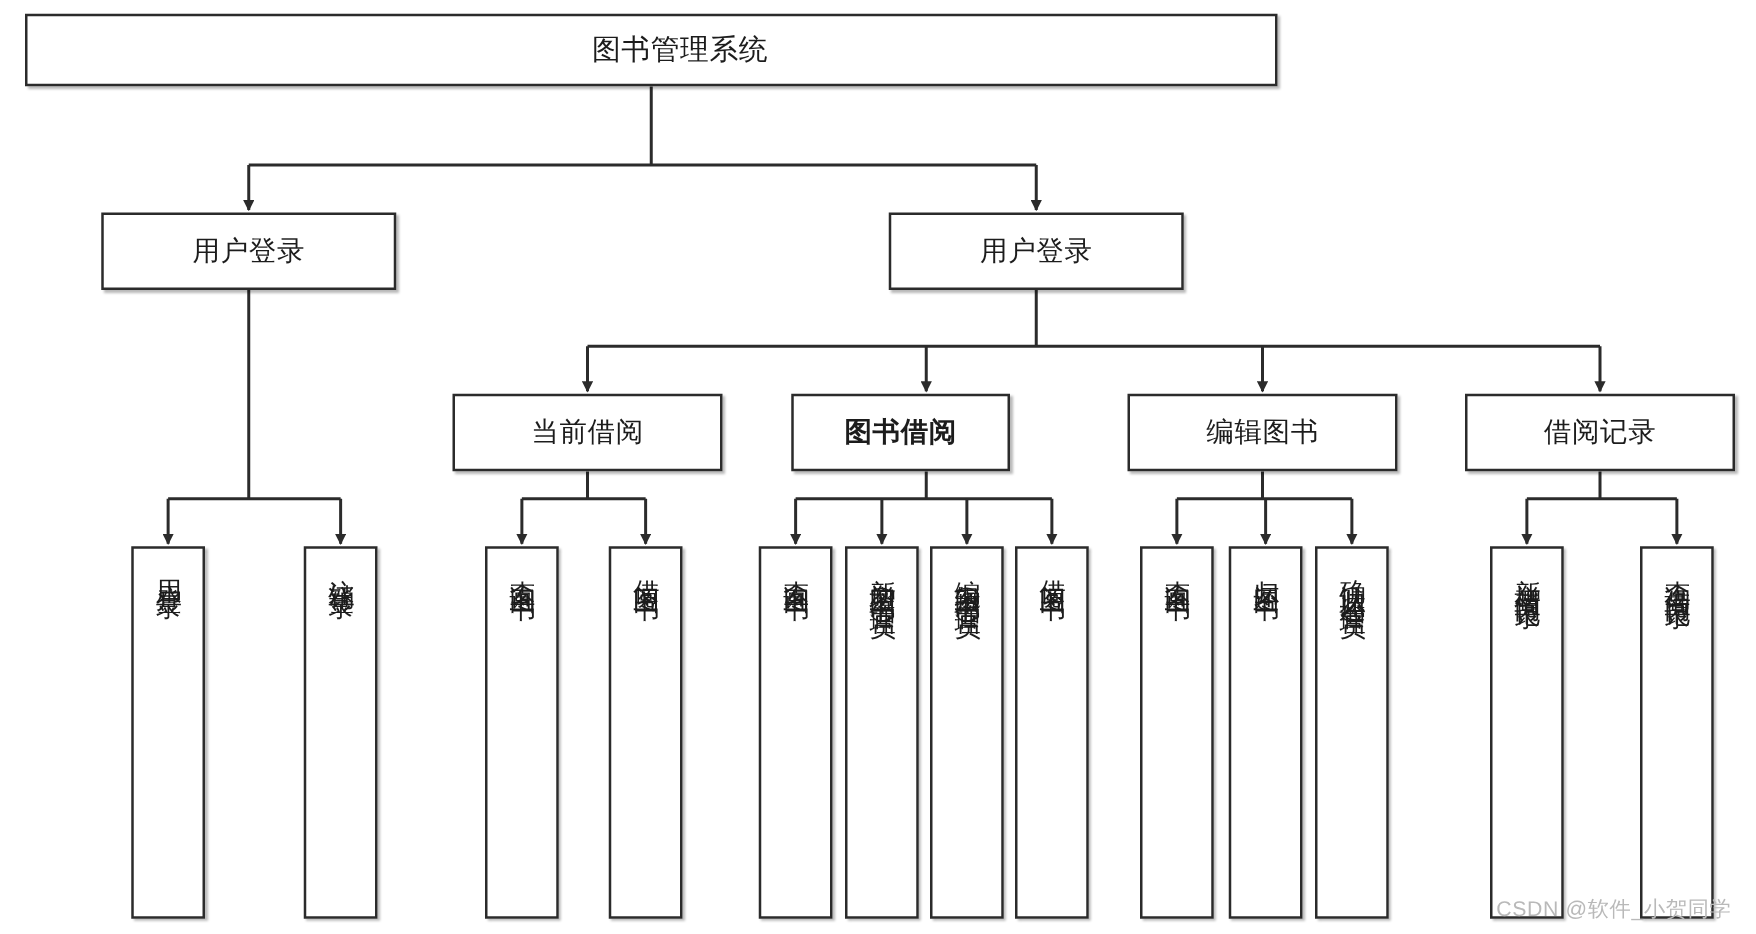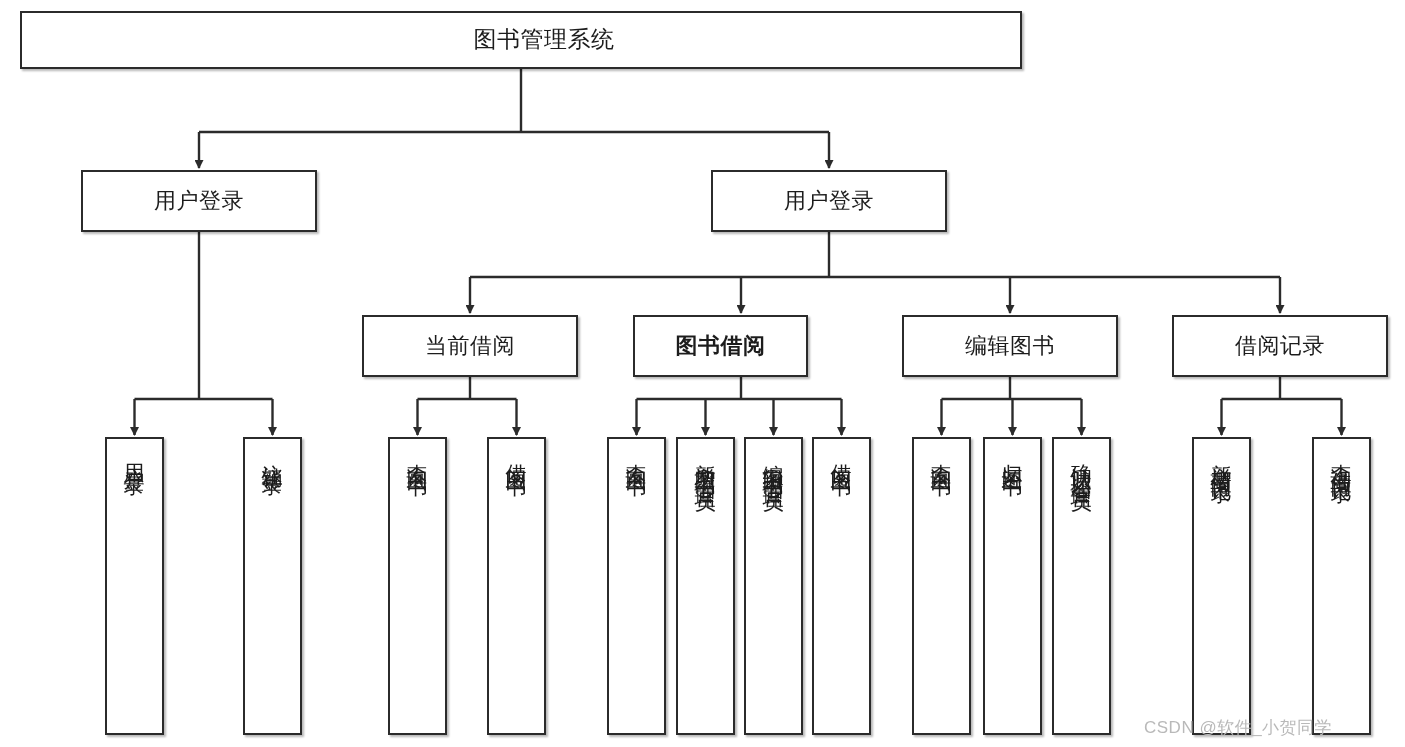--- a/index.html
+++ b/index.html
@@ -177,15 +177,15 @@
         <span class="label">确认归还（管理员）</span>
       </div>
       <div class="node v" style="left: 1192px; top: 437px; width: 59px; height: 298px;">
         <span class="label">新增借阅记录</span>
       </div>
       <div class="node v" style="left: 1312px; top: 437px; width: 59px; height: 298px;">
         <span class="label">查询借阅记录</span>
       </div>
     </div>
 
-  <div class="watermark" style="left: 1144px; top: 716px;">CSDN @软件_小贺同学</div>
+  <div class="watermark" style="left: 1197px; top: 716px;">CSDN @软件_小贺同学</div>
 
 </div>
 
 </body></html>

